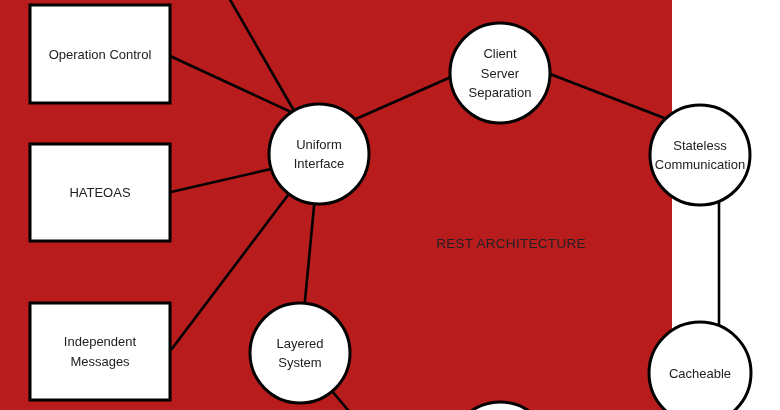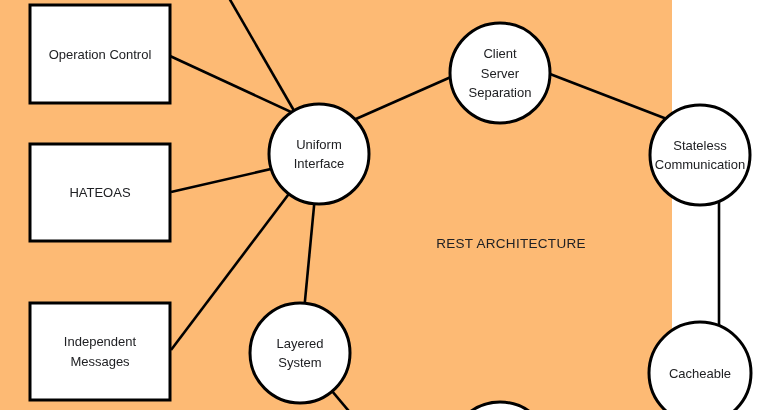--- a/index.html
+++ b/index.html
@@ -8,21 +8,21 @@
     background: #ffffff;
     width: 780px;
     height: 410px;
     overflow: hidden;
     font-family: "Liberation Sans", "DejaVu Sans", sans-serif;
   }
   #stage {
     position: relative;
     width: 672px;
     height: 410px;
-    background: #fdba74;
+    background: #b91c1c;
   }
   svg { display: block; }
   .edge-line {
     stroke: #000000;
     stroke-width: 2.6;
     fill: none;
   }
   .node-shape {
     fill: #ffffff;
     stroke: #000000;

